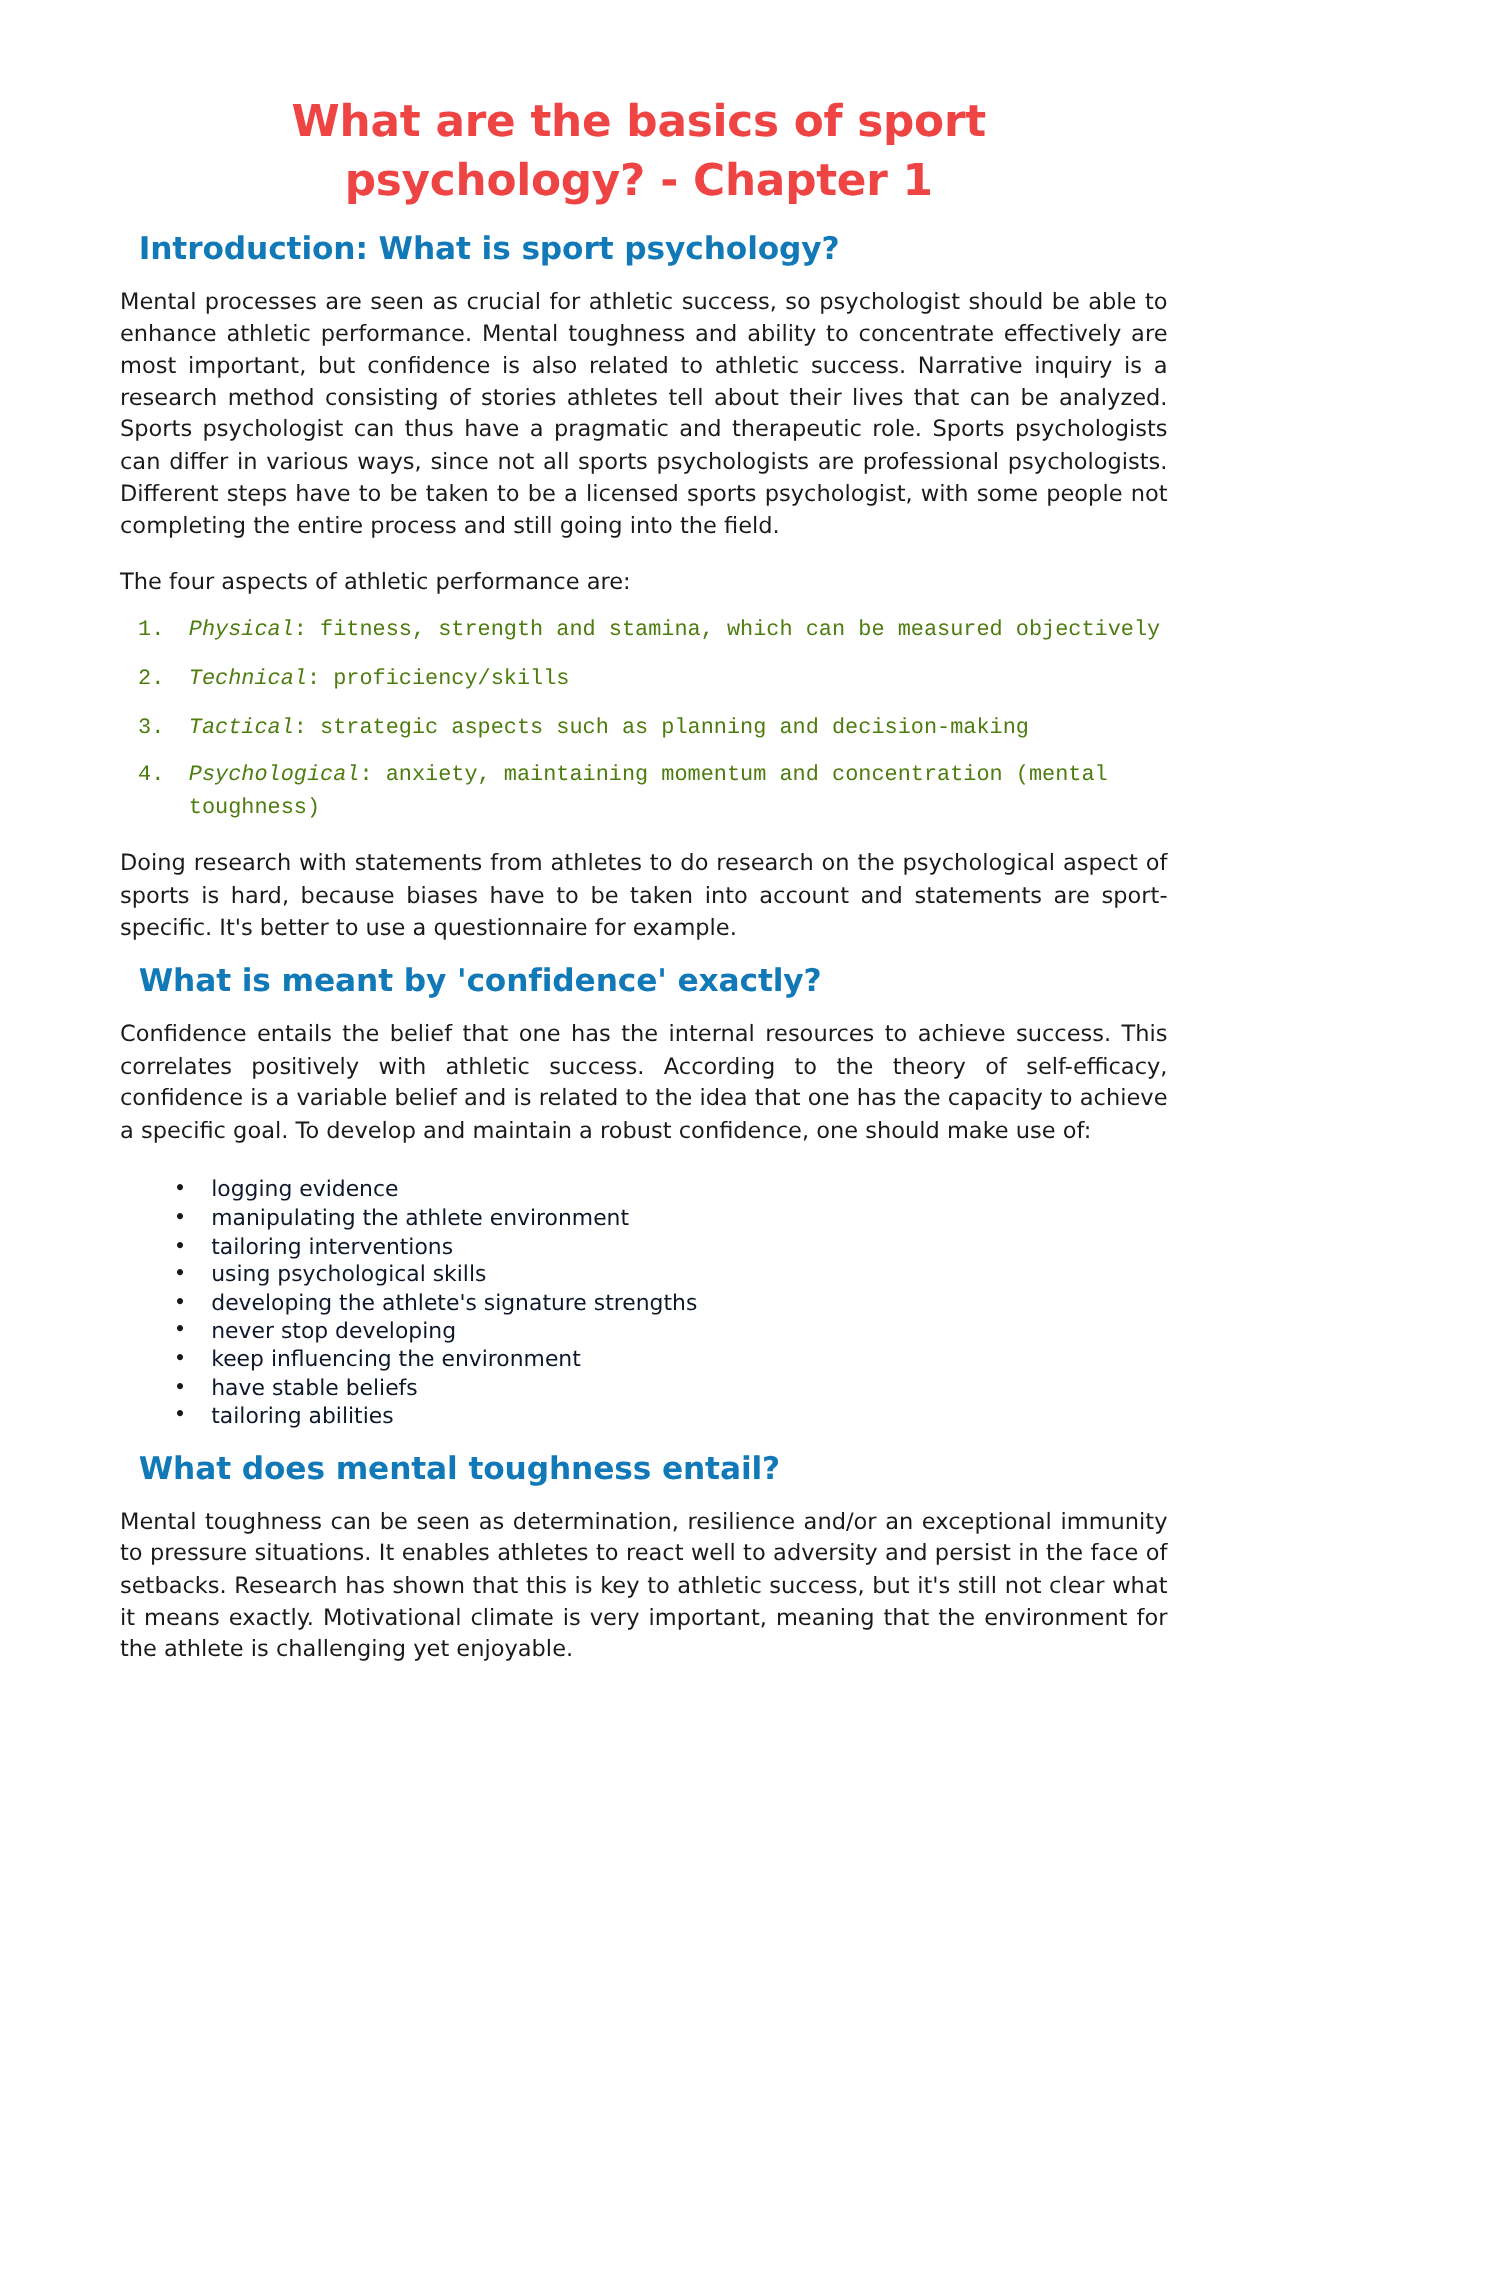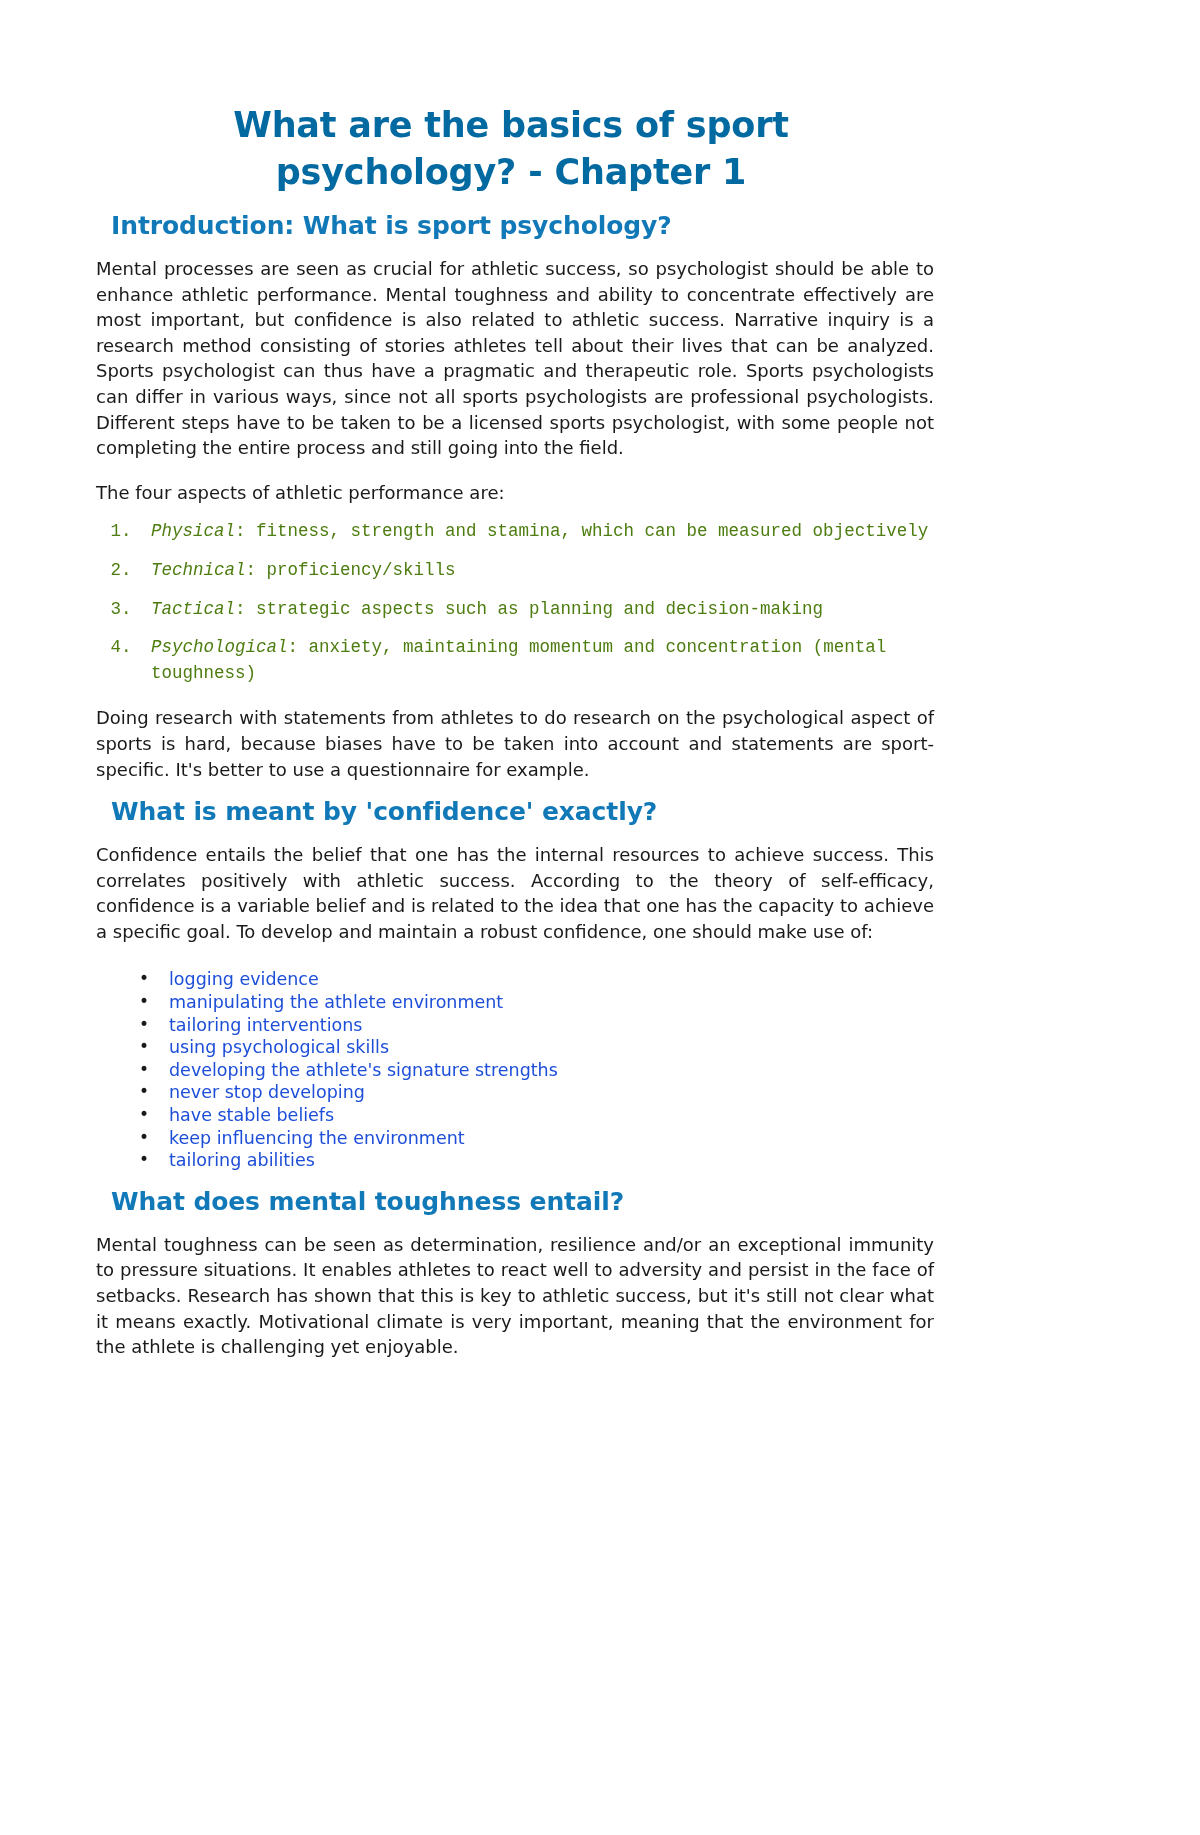--- a/index.html
+++ b/index.html
@@ -25,28 +25,28 @@
   }
   .content {
     position: absolute;
     left: 96px;
     top: 0;
     width: 838px;
   }
 
   
   .doc-title {
-    color: #0369a1;
+    color: #ef4444;
     font-family: "DejaVu Sans", sans-serif;
     font-weight: bold;
     font-size: 35px;
     line-height: 47px;
     text-align: center;
     margin: 0;
-    padding-top: 102px;
+    padding-top: 75px;
     letter-spacing: -0.2px;
     width: 790px;
     margin-left: 20px;
   }
 
   
   h2.section-heading {
     color: #1279b8;
     font-family: "DejaVu Sans", sans-serif;
     font-weight: bold;
@@ -96,21 +96,21 @@
   
   ul.bulleted {
     margin: 24px 0 0 0;
     padding-left: 43px;
     list-style: none;
   }
   ul.bulleted li {
     font-family: "DejaVu Sans", sans-serif;
     font-size: 17.5px;
     line-height: 22.6px;
-    color: #1d4ed8;
+    color: #0f172a;
     position: relative;
     padding-left: 30px;
   }
   ul.bulleted li::before {
     content: "\2022";
     position: absolute;
     left: 0;
     top: -1px;
     font-size: 17px;
     line-height: 22.6px;
@@ -155,22 +155,22 @@
 
       <p class="body first">Confidence entails the belief that one has the internal resources to achieve success.  This correlates positively with athletic success.   According to the theory of self-efficacy, confidence is a variable belief and is related to the idea that one has the capacity to achieve a specific goal.  To develop and maintain a robust confidence, one should make use of:</p>
 
       <ul class="bulleted">
         <li>logging evidence</li>
         <li>manipulating the athlete environment</li>
         <li>tailoring interventions</li>
         <li>using psychological skills</li>
         <li>developing the athlete's signature strengths</li>
         <li>never stop developing</li>
+        <li>keep influencing the environment</li>
         <li>have stable beliefs</li>
-        <li>keep influencing the environment</li>
         <li>tailoring abilities</li>
       </ul>
     </section>
 
     <section>
       <h2 class="section-heading h-toughness">What does mental toughness entail?</h2>
 
       <p class="body first">Mental toughness can be seen as determination, resilience and/or an exceptional immunity to pressure situations.  It enables athletes to react well to adversity and persist in the face of setbacks.  Research has shown that this is key to athletic success, but it's still not clear what it means exactly.  Motivational climate is very important, meaning that the environment for the athlete is challenging yet enjoyable.</p>
     </section>
 

